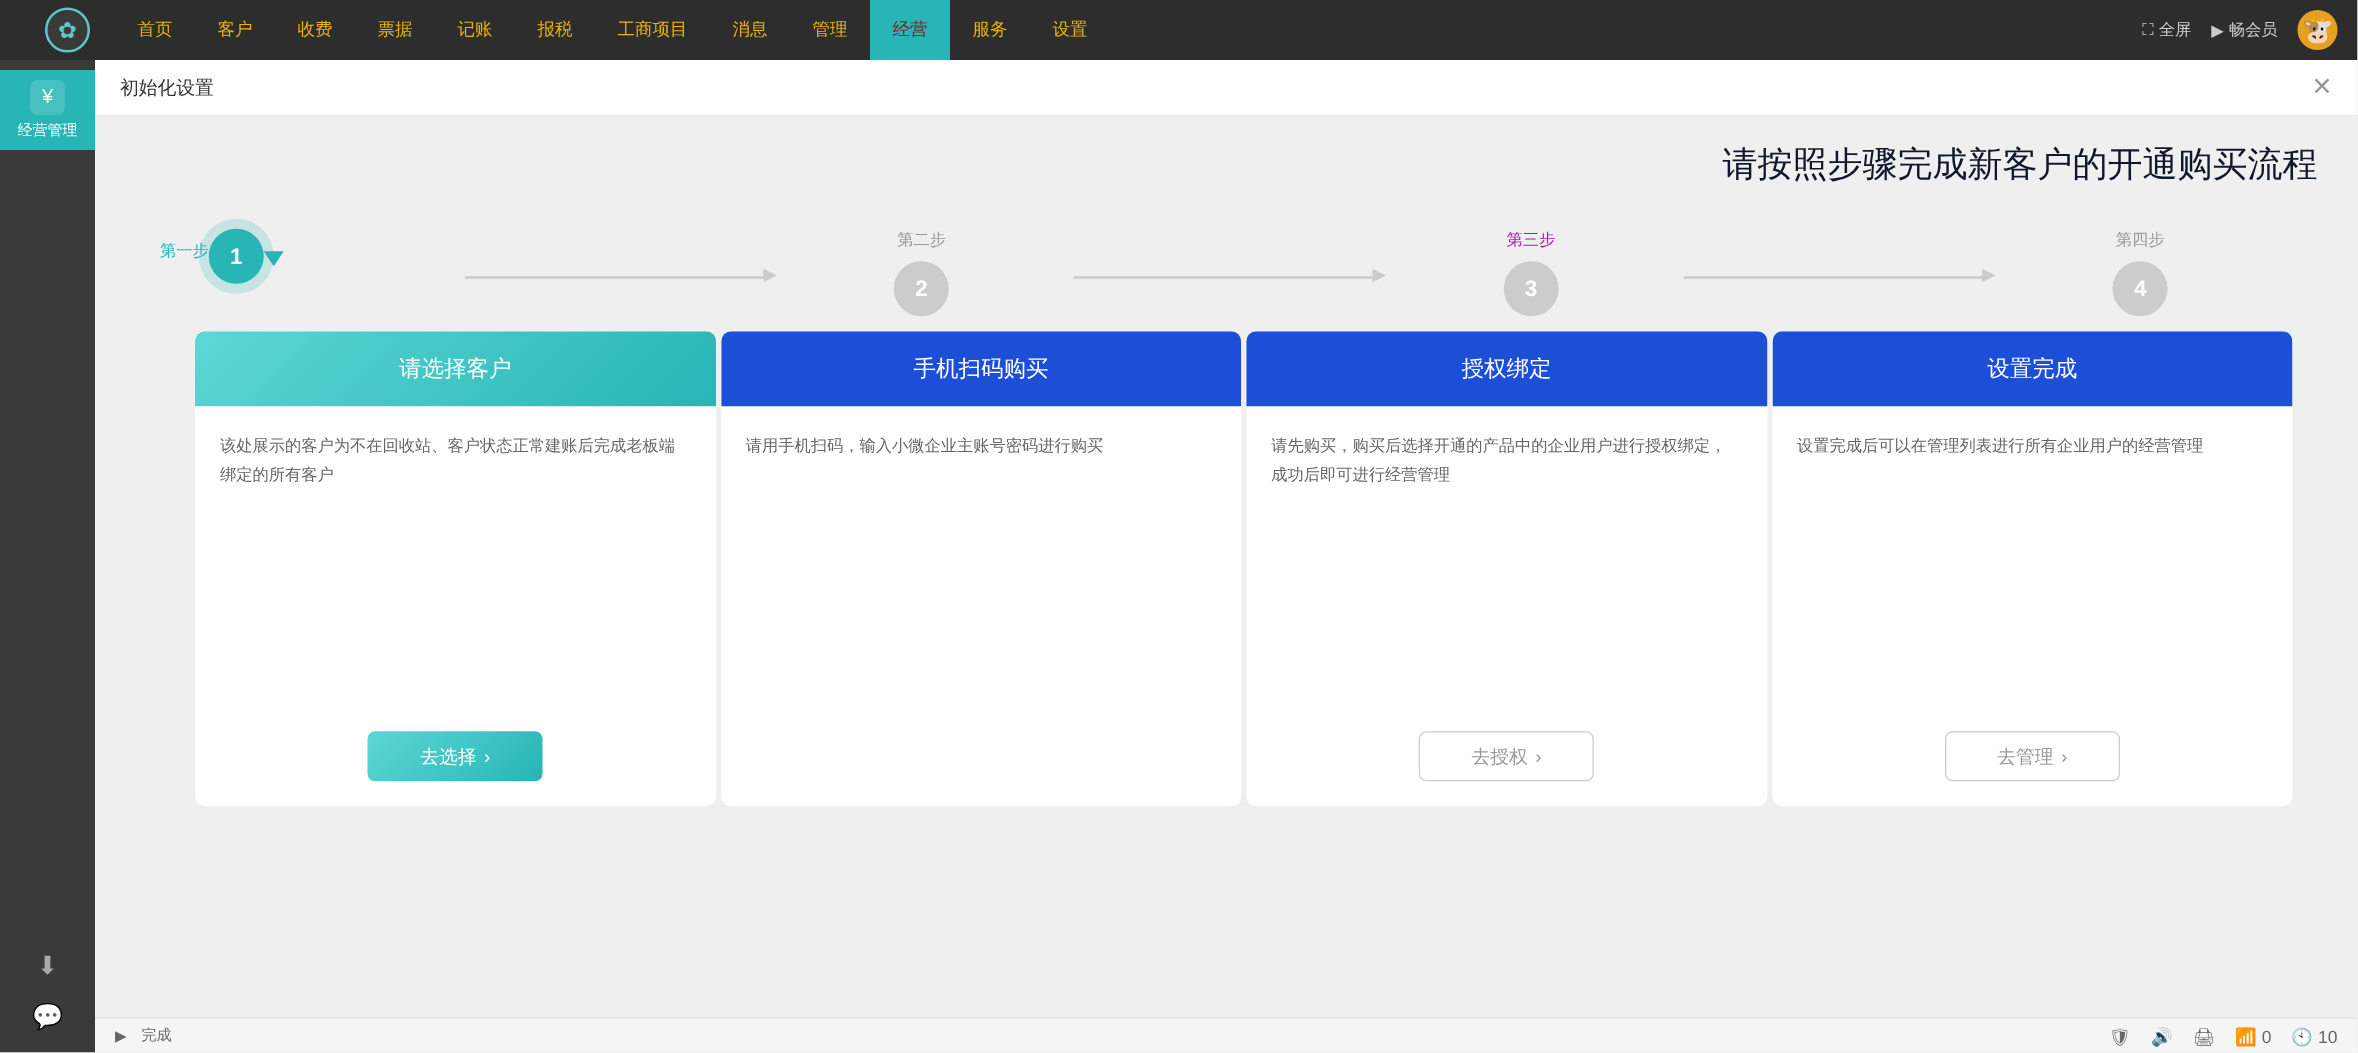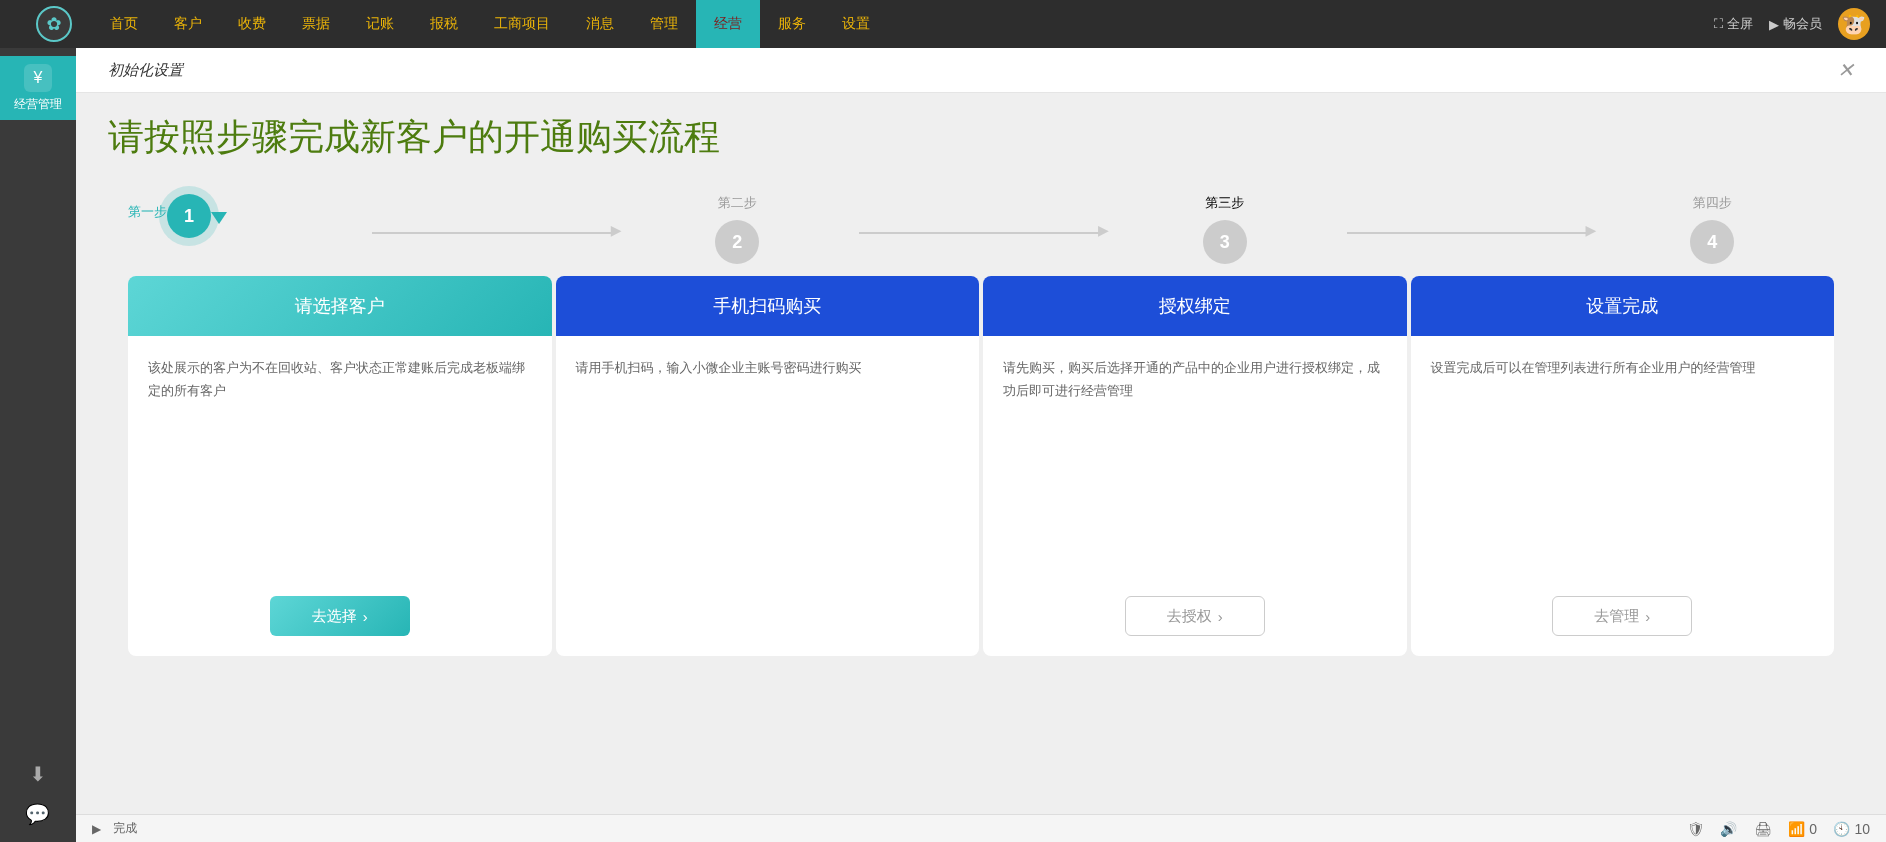--- a/index.html
+++ b/index.html
@@ -127,26 +127,25 @@
 
     
     .main-content {
       flex: 1;
       background: #f0f0f0;
       display: flex;
       flex-direction: column;
     }
     .page-header {
       background: #fff;
-      padding: 12px 32px;
+      padding: 12px 20px;
       display: flex;
       align-items: center;
       justify-content: space-between;
       border-bottom: 1px solid #e5e5e5;
-      font-style: italic;
     }
     .page-title {
       font-size: 15px;
       color: #333;
     }
     .close-btn {
       font-size: 20px;
       color: #999;
       cursor: pointer;
       line-height: 1;
@@ -154,32 +153,33 @@
 
     
     .content-area {
       flex: 1;
       padding: 20px 32px 20px 32px;
       overflow-y: auto;
       background: #efefef;
     }
 
     .main-title {
-      text-align: left;
-      font-size: 36px;
-      color: #4d7c0f;
+      text-align: right;
+      font-size: 28px;
+      color: #0f172a;
       margin-bottom: 32px;
       font-weight: 500;
     }
 
     
     .cards-row {
       display: flex;
       gap: 4px;
       padding: 0 20px;
+      margin-left: 28px;
     }
     .card {
       flex: 1;
       background: #fff;
       border-radius: 8px;
       overflow: hidden;
       min-height: 380px;
       display: flex;
       flex-direction: column;
     }
@@ -334,21 +334,21 @@
             <span style="font-size:13px;color:#999;margin-bottom:8px;">第二步</span>
             <div style="width:44px;height:44px;border-radius:50%;background:#ccc;display:flex;align-items:center;justify-content:center;color:#fff;font-size:18px;font-weight:bold;position:relative;z-index:2;">2</div>
             <div style="height:12px;"></div>
           </div>
 
           <div style="flex:1;height:2px;background:#ccc;margin-top:38px;position:relative;">
             <span style="position:absolute;right:-6px;top:-10px;color:#ccc;font-size:14px;">▶</span>
           </div>
 
           <div style="display:flex;flex-direction:column;align-items:center;flex:1;">
-            <span style="font-size:13px;color:#000000;margin-bottom:8px;">第三步</span>
+            <span style="font-size:13px;color:#a21caf;margin-bottom:8px;">第三步</span>
             <div style="width:44px;height:44px;border-radius:50%;background:#ccc;display:flex;align-items:center;justify-content:center;color:#fff;font-size:18px;font-weight:bold;position:relative;z-index:2;">3</div>
             <div style="height:12px;"></div>
           </div>
 
           <div style="flex:1;height:2px;background:#ccc;margin-top:38px;position:relative;">
             <span style="position:absolute;right:-6px;top:-10px;color:#ccc;font-size:14px;">▶</span>
           </div>
 
           <div style="display:flex;flex-direction:column;align-items:center;flex:1;">
             <span style="font-size:13px;color:#999;margin-bottom:8px;">第四步</span>

